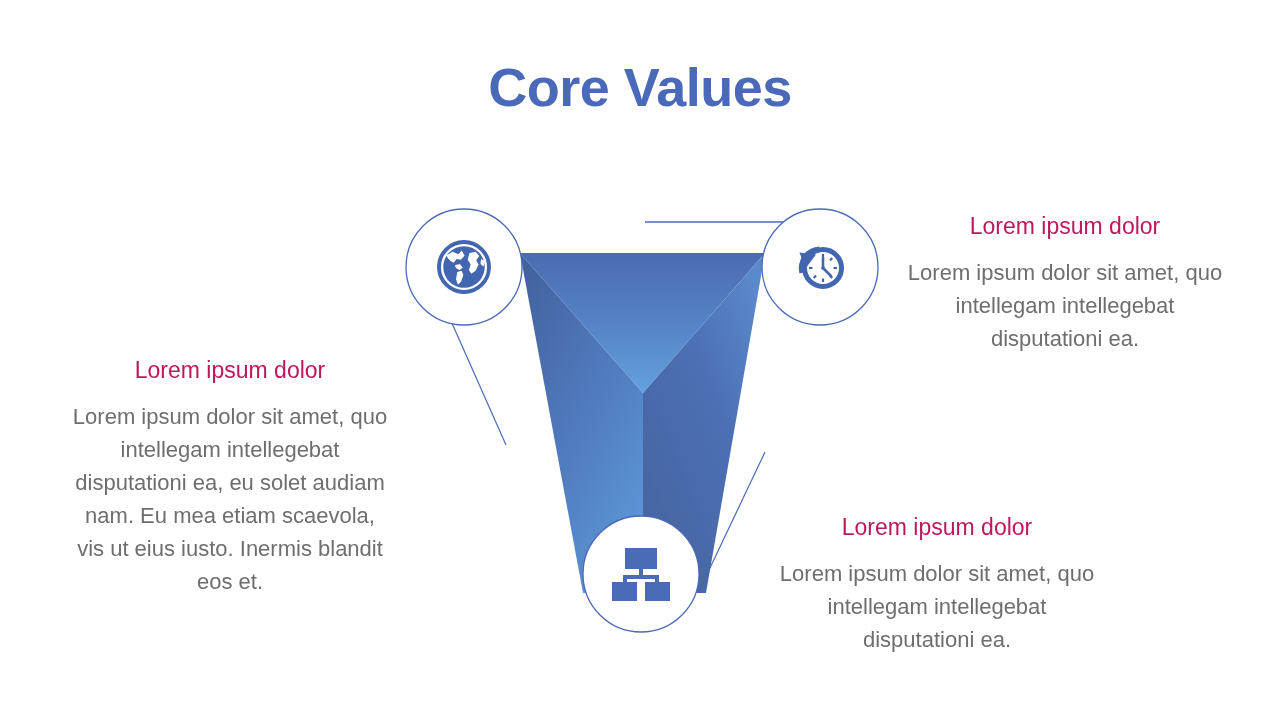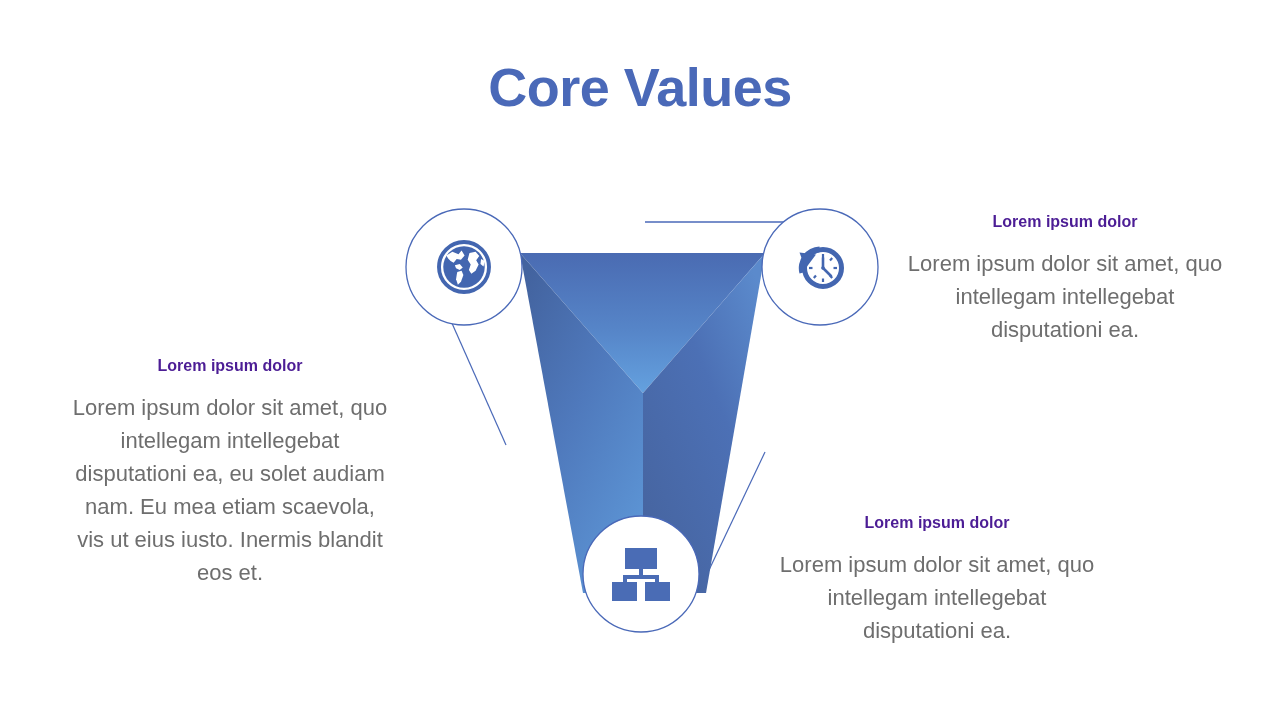--- a/index.html
+++ b/index.html
@@ -43,23 +43,23 @@
     width: 540px;
     height: 470px;
     overflow: visible;
   }
 
   
   .text-block {
     position: absolute;
   }
   .tb-heading {
-    font-size: 16px;
-    font-weight: bold;
-    color: #4c1d95;
+    font-size: 23px;
+    font-weight: normal;
+    color: #be185d;
     line-height: 1.3;
     margin: 0 0 14px 0;
   }
   .tb-body {
     font-size: 22px;
     font-weight: 400;
     color: #6e6e6e;
     line-height: 1.5;
     margin: 0;
   }

